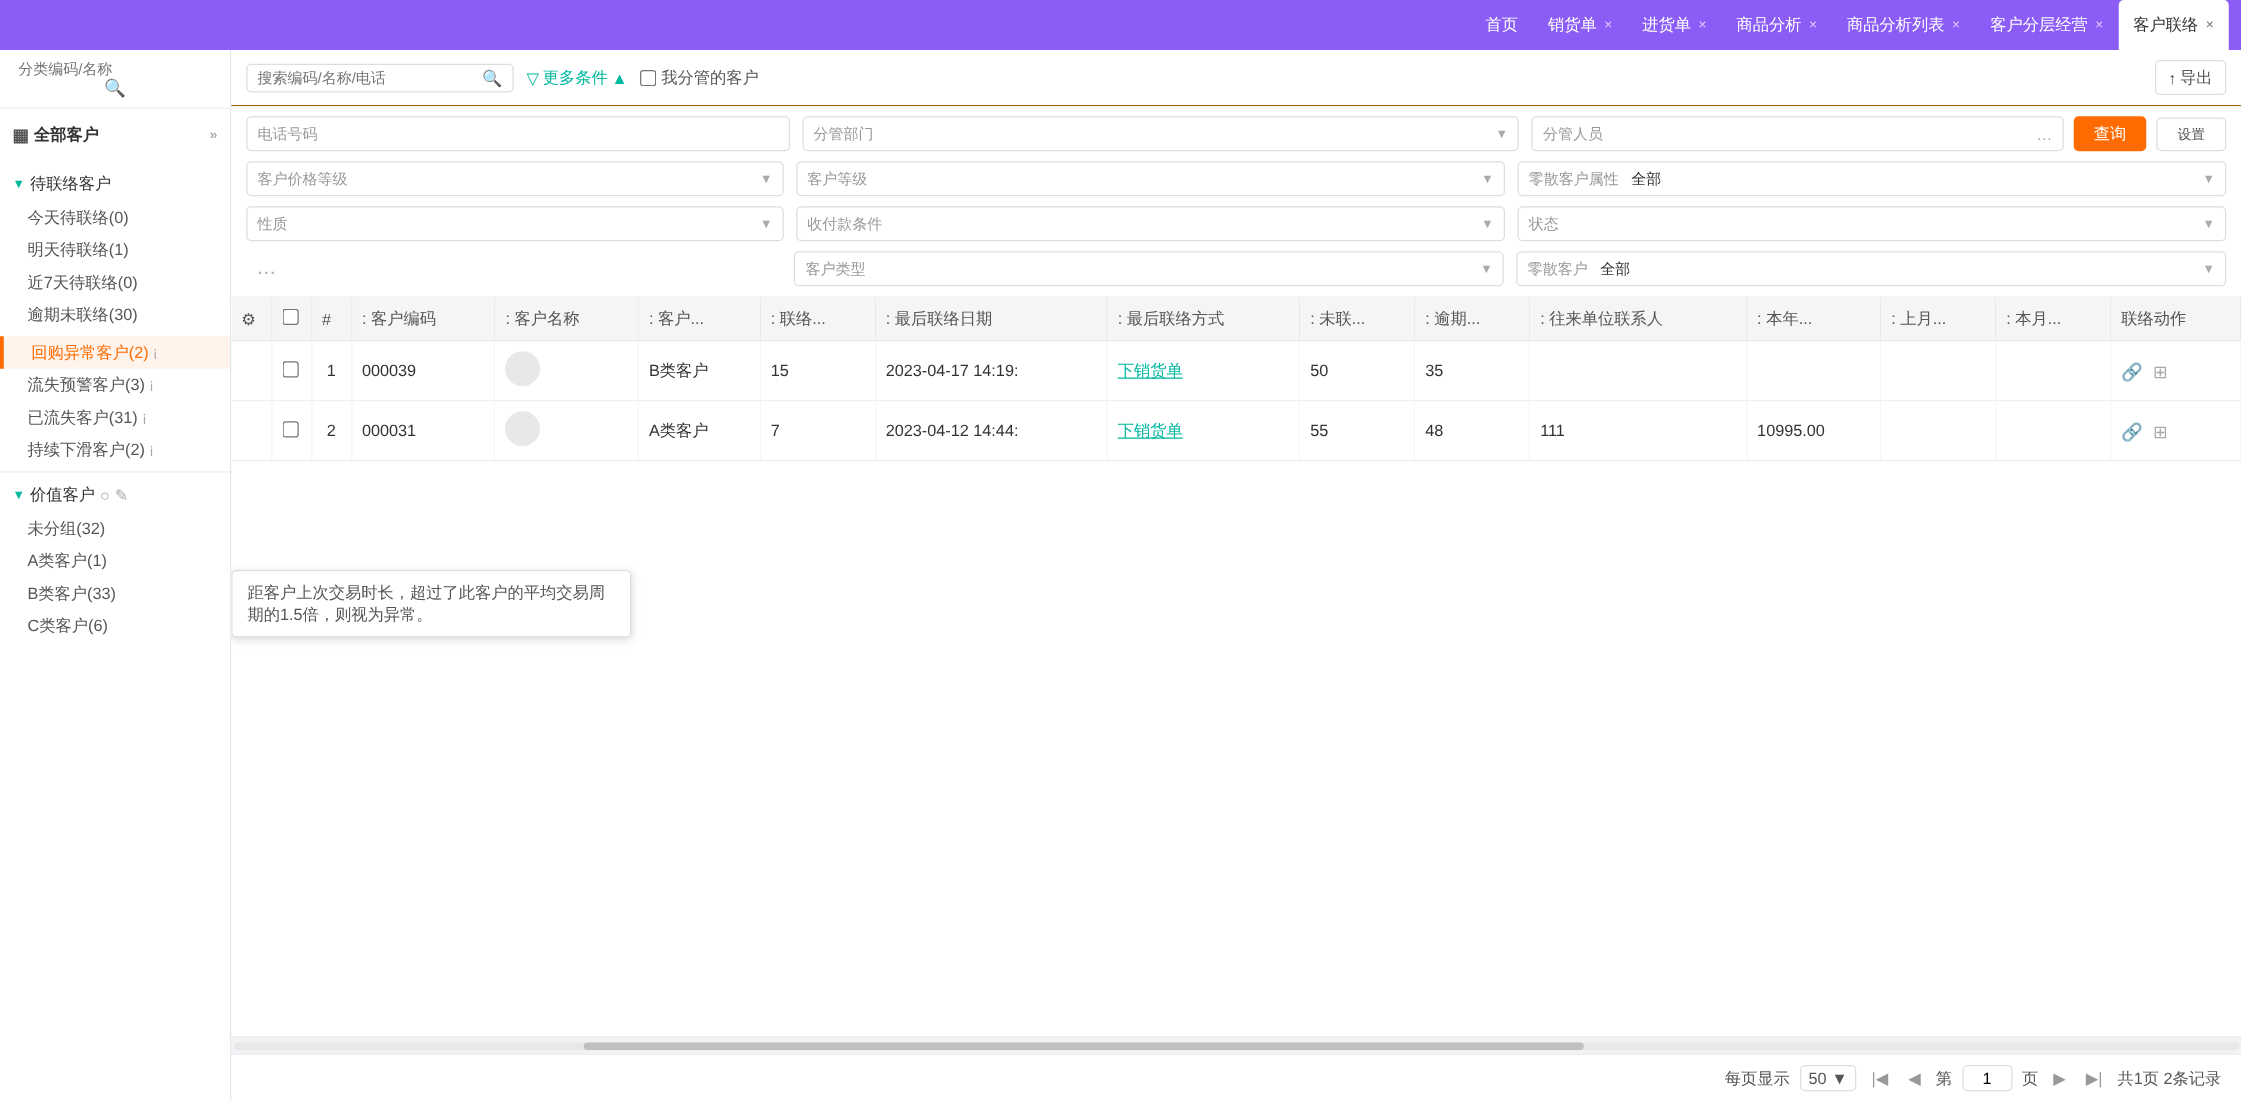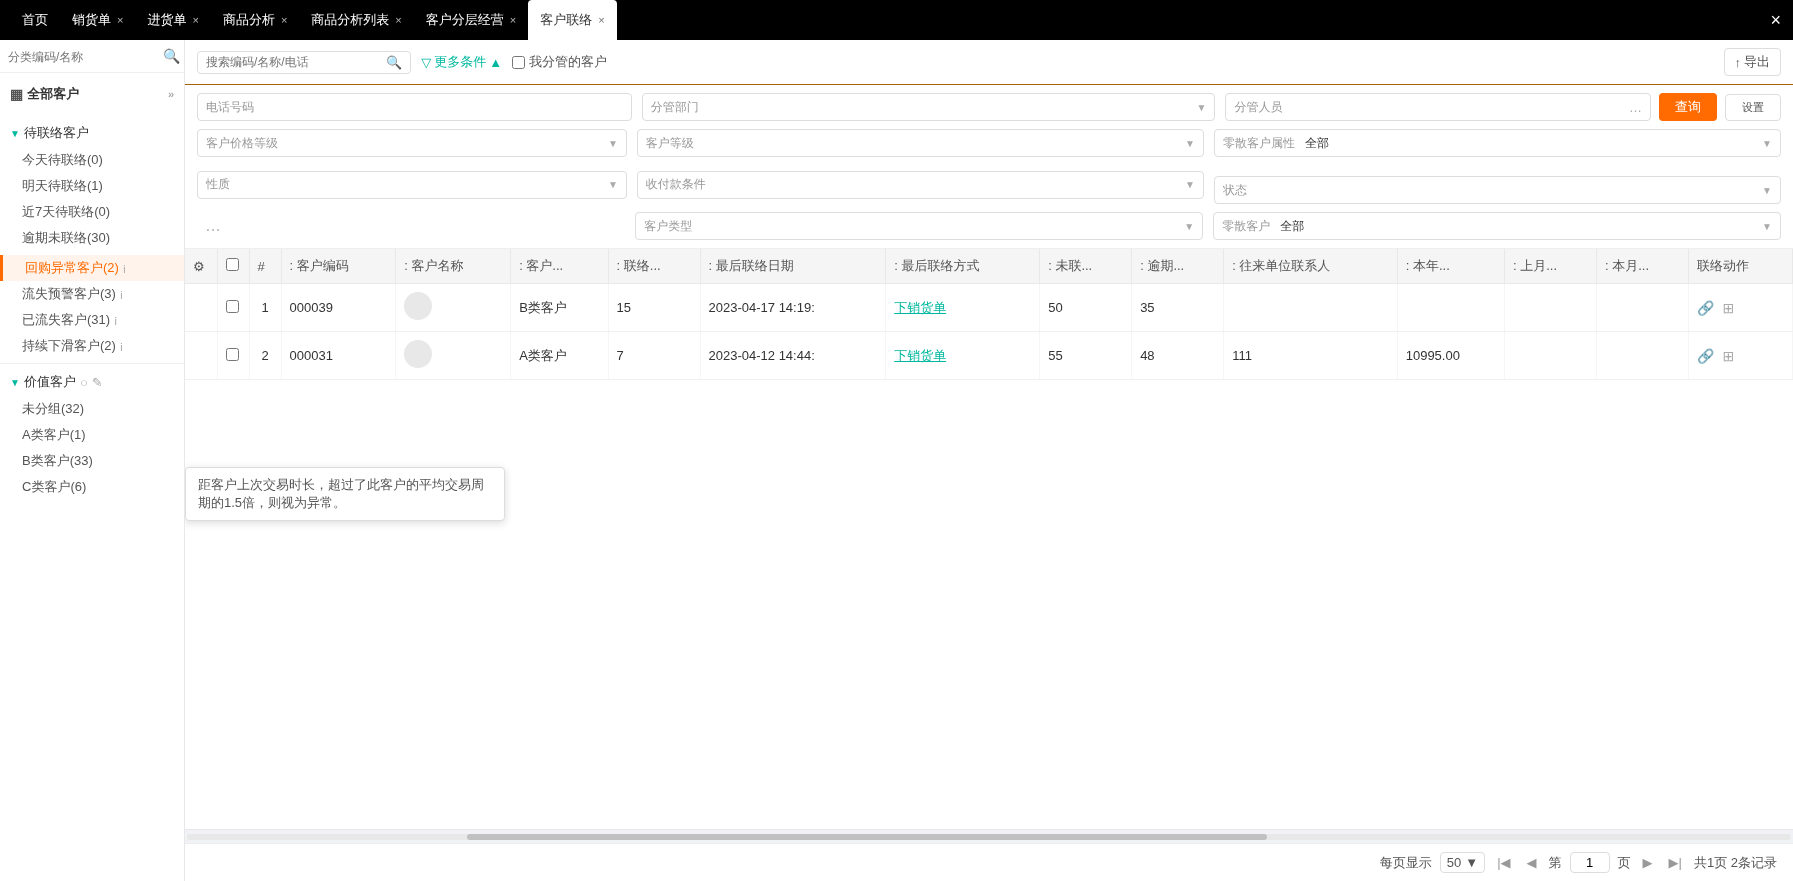--- a/index.html
+++ b/index.html
@@ -1,39 +1,40 @@
 <!DOCTYPE html>
 <html><head>
   <meta charset="utf-8">
   <style>
     * { box-sizing: border-box; margin: 0; padding: 0; font-family: 'Microsoft YaHei', Arial, sans-serif; font-size: 13px; }
     body { background: #f0f2f5; overflow: hidden; width: 1793px; height: 881px; }
 
     
     .top-nav {
-      display: flex; align-items: center; background: #000000; height: 40px; padding: 0 10px; color: #fff;
+      display: flex; align-items: center; background: #8b5cf6; height: 40px; padding: 0 10px; color: #fff;
       position: relative;
+      justify-content: flex-end;
     }
     .top-nav .nav-item {
       padding: 0 12px; height: 40px; display: flex; align-items: center; cursor: pointer; font-size: 13px; color: #fff; white-space: nowrap;
     }
     .top-nav .nav-item.active {
       background: #fff; color: #333; border-radius: 4px 4px 0 0;
     }
     .top-nav .nav-item .close-btn { margin-left: 6px; font-size: 11px; opacity: 0.7; }
     .top-nav .close-x { position: absolute; right: 12px; top: 50%; transform: translateY(-50%); cursor: pointer; font-size: 18px; color: #fff; }
 
     
     .main-layout { display: flex; height: calc(881px - 40px); }
 
     
     .sidebar {
       width: 185px; min-width: 185px; background: #fff; border-right: 1px solid #e8e8e8; display: flex; flex-direction: column; overflow-y: auto;
     }
-    .sidebar-search { display: flex; align-items: flex-end; padding: 8px 8px; border-bottom: 1px solid #eee; }
+    .sidebar-search { display: flex; align-items: center; padding: 8px 8px; border-bottom: 1px solid #eee; flex-direction: column; }
     .sidebar-search input { flex: 1; border: none; outline: none; font-size: 12px; background: transparent; }
     .sidebar-search .search-icon { color: #aaa; font-size: 14px; cursor: pointer; }
 
     .sidebar-section { padding: 6px 0; }
     .sidebar-all { display: flex; align-items: center; padding: 6px 10px; font-weight: bold; color: #333; cursor: pointer; }
     .sidebar-all .icon { margin-right: 4px; font-size: 14px; color: #555; }
     .sidebar-all .collapse-icon { margin-left: auto; font-size: 11px; color: #aaa; }
 
     .sidebar-group { padding: 4px 0; }
     .sidebar-group-title { display: flex; align-items: center; padding: 5px 10px; color: #333; font-size: 12px; cursor: pointer; }
@@ -266,21 +267,21 @@
       </div>
       <div class="filter-row">
         <div class="filter-field" style="flex:1.5;">
           <label>性质</label>
           <span class="down-arrow">▼</span>
         </div>
         <div class="filter-field" style="flex:2;">
           <label>收付款条件</label>
           <span class="down-arrow">▼</span>
         </div>
-        <div class="filter-field" style="flex:2;margin-top:11px;">
+        <div class="filter-field" style="flex:2;">
           <label>状态</label>
           <span class="down-arrow" style="margin-left:auto;">▼</span>
         </div>
       </div>
       <div class="filter-row">
         <div style="flex:1.5; display:flex; align-items:center; padding:4px 8px;">
           <span style="color:#aaa; cursor:pointer; font-size:16px;">…</span>
         </div>
         <div class="filter-field" style="flex:2;">
           <label>客户类型</label>

